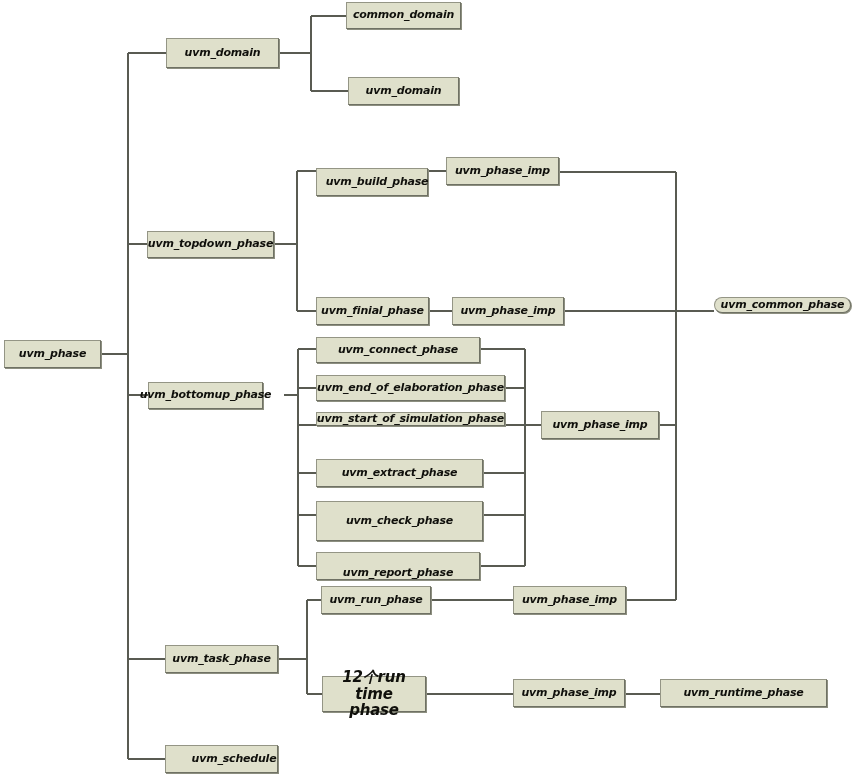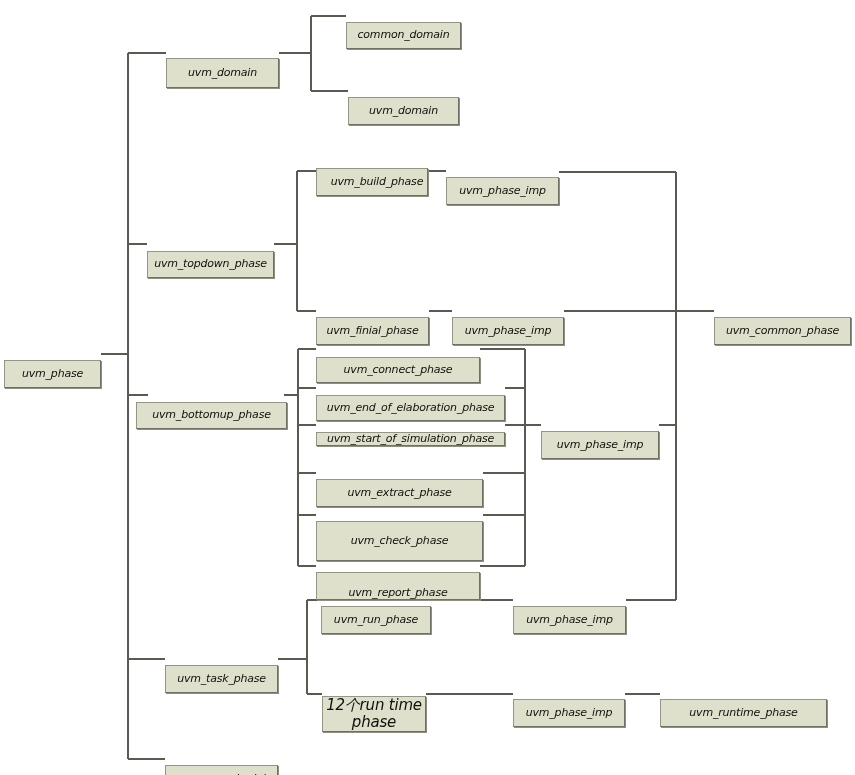--- a/index.html
+++ b/index.html
@@ -33,27 +33,26 @@
     border: 1px solid #949585;
     border-right-color: #6f7164;
     border-bottom-color: #6f7164;
     box-shadow: 1px 1px 0 0 #8d8f80;
     display: flex;
     align-items: center;
     justify-content: center;
     text-align: center;
     font-family: "DejaVu Sans", sans-serif;
     font-style: italic;
-    font-weight: normal;
+    font-weight: bold;
     font-size: 11px;
     color: #10100c;
     line-height: 1.12;
     letter-spacing: -0.2px;
     z-index: 2;
-    margin-top: 20px;
   }
   .node-box .node-label {
     display: block;
     padding: 0 3px;
     white-space: pre-line;
   }
   .node-box.two-line {
     font-size: 15px;
   }
 </style>
@@ -134,36 +133,36 @@
       </div>
       <div class="node-box" style="left: 346px; top: 2px; width: 115px; height: 27px;">
         <span class="node-label">common_domain</span>
       </div>
       <div class="node-box" style="left: 348px; top: 77px; width: 111px; height: 28px;">
         <span class="node-label">uvm_domain</span>
       </div>
       <div class="node-box" style="left: 147px; top: 231px; width: 127px; height: 27px;">
         <span class="node-label">uvm_topdown_phase</span>
       </div>
-      <div class="node-box" style="left: 316px; top: 148px; width: 112px; height: 28px; padding-left: 10px;">
+      <div class="node-box" style="left: 316px; top: 168px; width: 112px; height: 28px; padding-left: 10px;">
         <span class="node-label">uvm_build_phase</span>
       </div>
       <div class="node-box" style="left: 446px; top: 157px; width: 113px; height: 28px;">
         <span class="node-label">uvm_phase_imp</span>
       </div>
       <div class="node-box" style="left: 316px; top: 297px; width: 113px; height: 28px;">
         <span class="node-label">uvm_finial_phase</span>
       </div>
       <div class="node-box" style="left: 452px; top: 297px; width: 112px; height: 28px;">
         <span class="node-label">uvm_phase_imp</span>
       </div>
-      <div class="node-box" style="left: 714px; top: 297px; width: 137px; height: 28px;">
+      <div class="node-box" style="left: 714px; top: 297px; width: 137px; height: 16px; border-radius: 9px;">
         <span class="node-label">uvm_common_phase</span>
       </div>
-      <div class="node-box" style="left: 136px; top: 382px; width: 151px; height: 27px;">
+      <div class="node-box" style="left: 148px; top: 382px; width: 115px; height: 27px;">
         <span class="node-label">uvm_bottomup_phase</span>
       </div>
       <div class="node-box" style="left: 316px; top: 337px; width: 164px; height: 26px;">
         <span class="node-label">uvm_connect_phase</span>
       </div>
       <div class="node-box" style="left: 316px; top: 375px; width: 189px; height: 26px;">
         <span class="node-label">uvm_end_of_elaboration_phase</span>
       </div>
       <div class="node-box" style="left: 316px; top: 412px; width: 189px; height: 14px;">
         <span class="node-label">uvm_start_of_simulation_phase</span>

